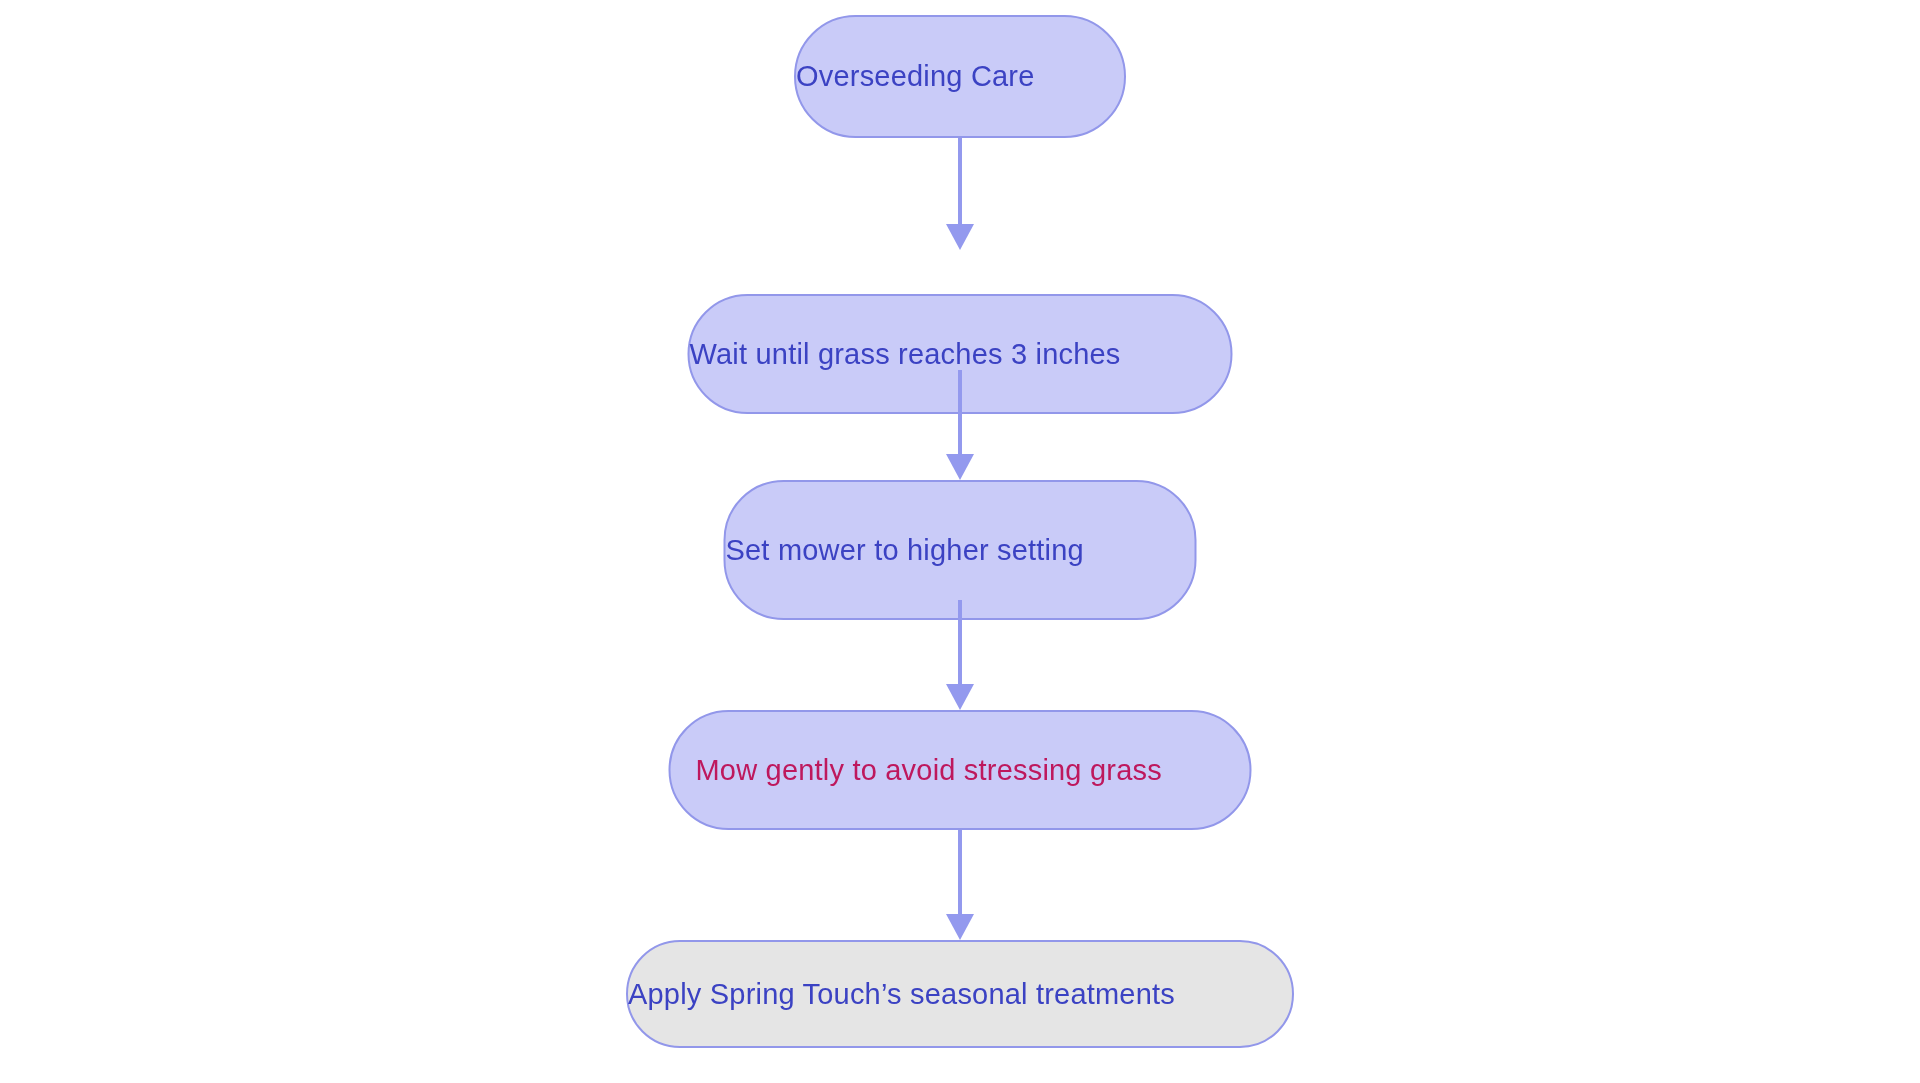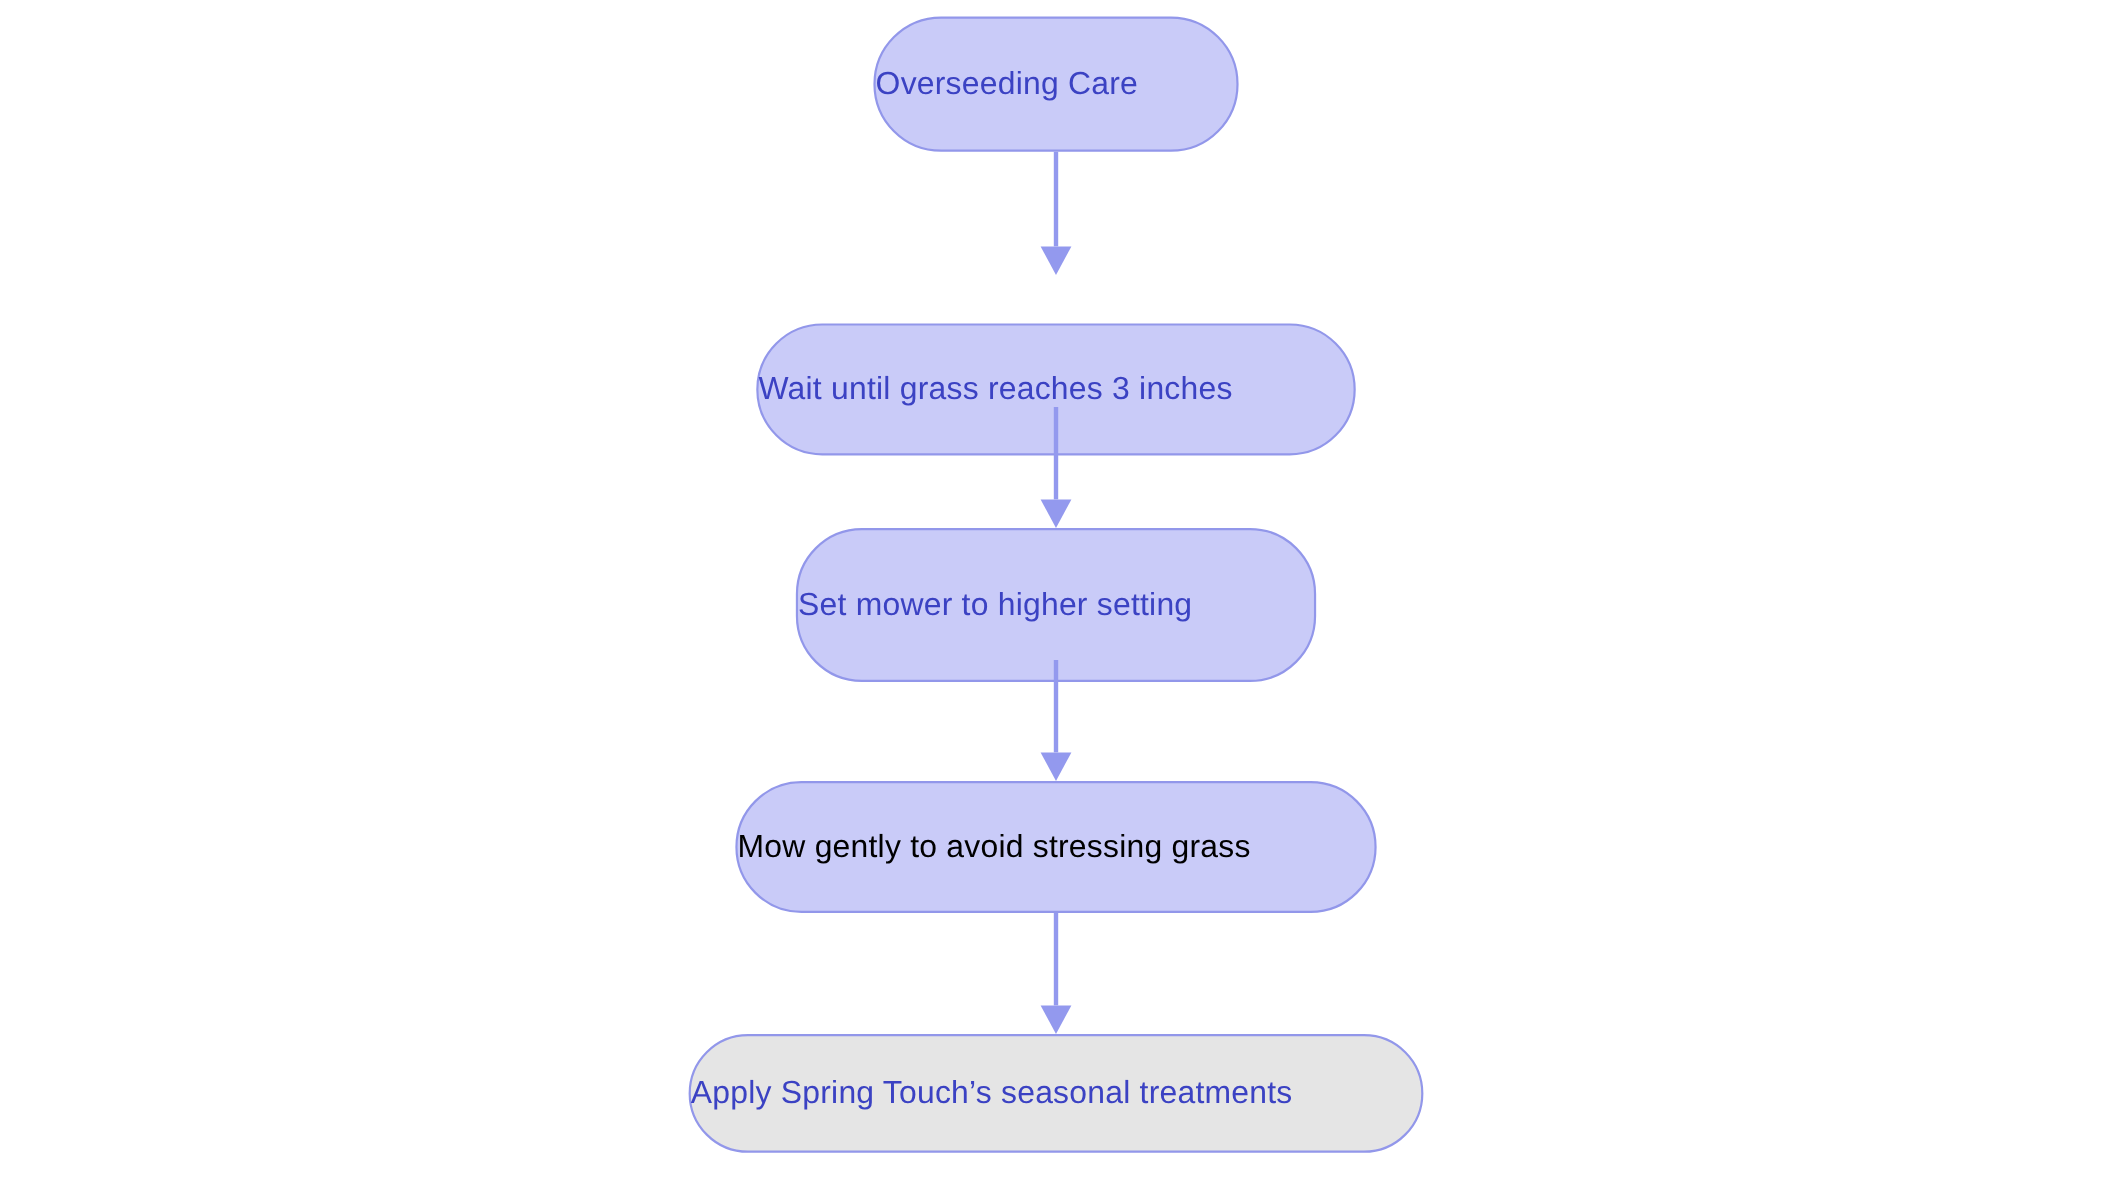--- a/index.html
+++ b/index.html
@@ -82,21 +82,21 @@
   <div class="flow-node" style="top: 480px; width: 473px; height: 140px; border-radius: 60px; background: rgb(201, 203, 248); border-color: rgb(146, 151, 234);">
     <span class="node-label" style="color: rgb(59, 66, 195);">Set mower to higher setting</span>
   </div>
 
   <div class="connector" style="top: 600px; height: 110px;">
     <div class="shaft" style="background: rgb(147, 153, 238);"></div>
     <div class="head" style="border-top-color: rgb(147, 153, 238);"></div>
   </div>
 
   <div class="flow-node" style="top: 710px; width: 583px; height: 120px; border-radius: 60px; background: rgb(201, 203, 248); border-color: rgb(146, 151, 234);">
-    <span class="node-label" style="color: #000000;">Mow gently to avoid stressing grass</span>
+    <span class="node-label" style="color: #be185d; margin-left: 25px;">Mow gently to avoid stressing grass</span>
   </div>
 
   <div class="connector" style="top: 830px; height: 110px;">
     <div class="shaft" style="background: rgb(147, 153, 238);"></div>
     <div class="head" style="border-top-color: rgb(147, 153, 238);"></div>
   </div>
 
   <div class="flow-node" style="top: 940px; width: 668px; height: 108px; border-radius: 61.5px; background: #e5e5e5; border-color: rgb(146, 151, 234);">
     <span class="node-label" style="color: rgb(59, 66, 195);">Apply Spring Touch’s seasonal treatments</span>
   </div>

